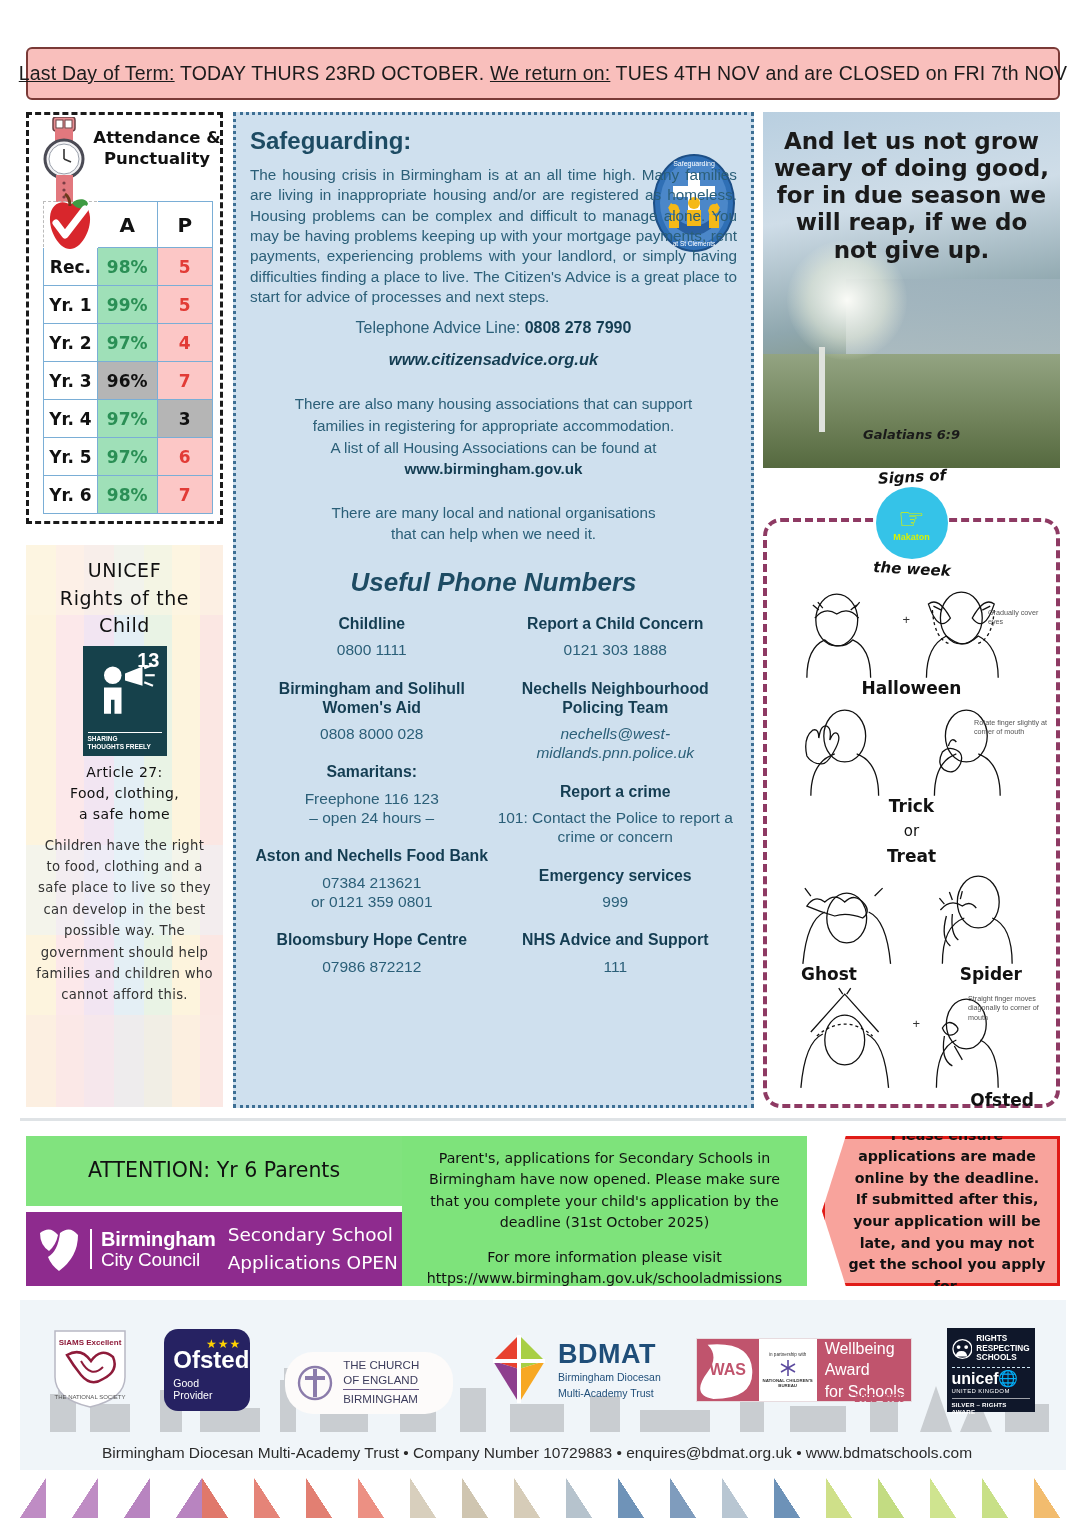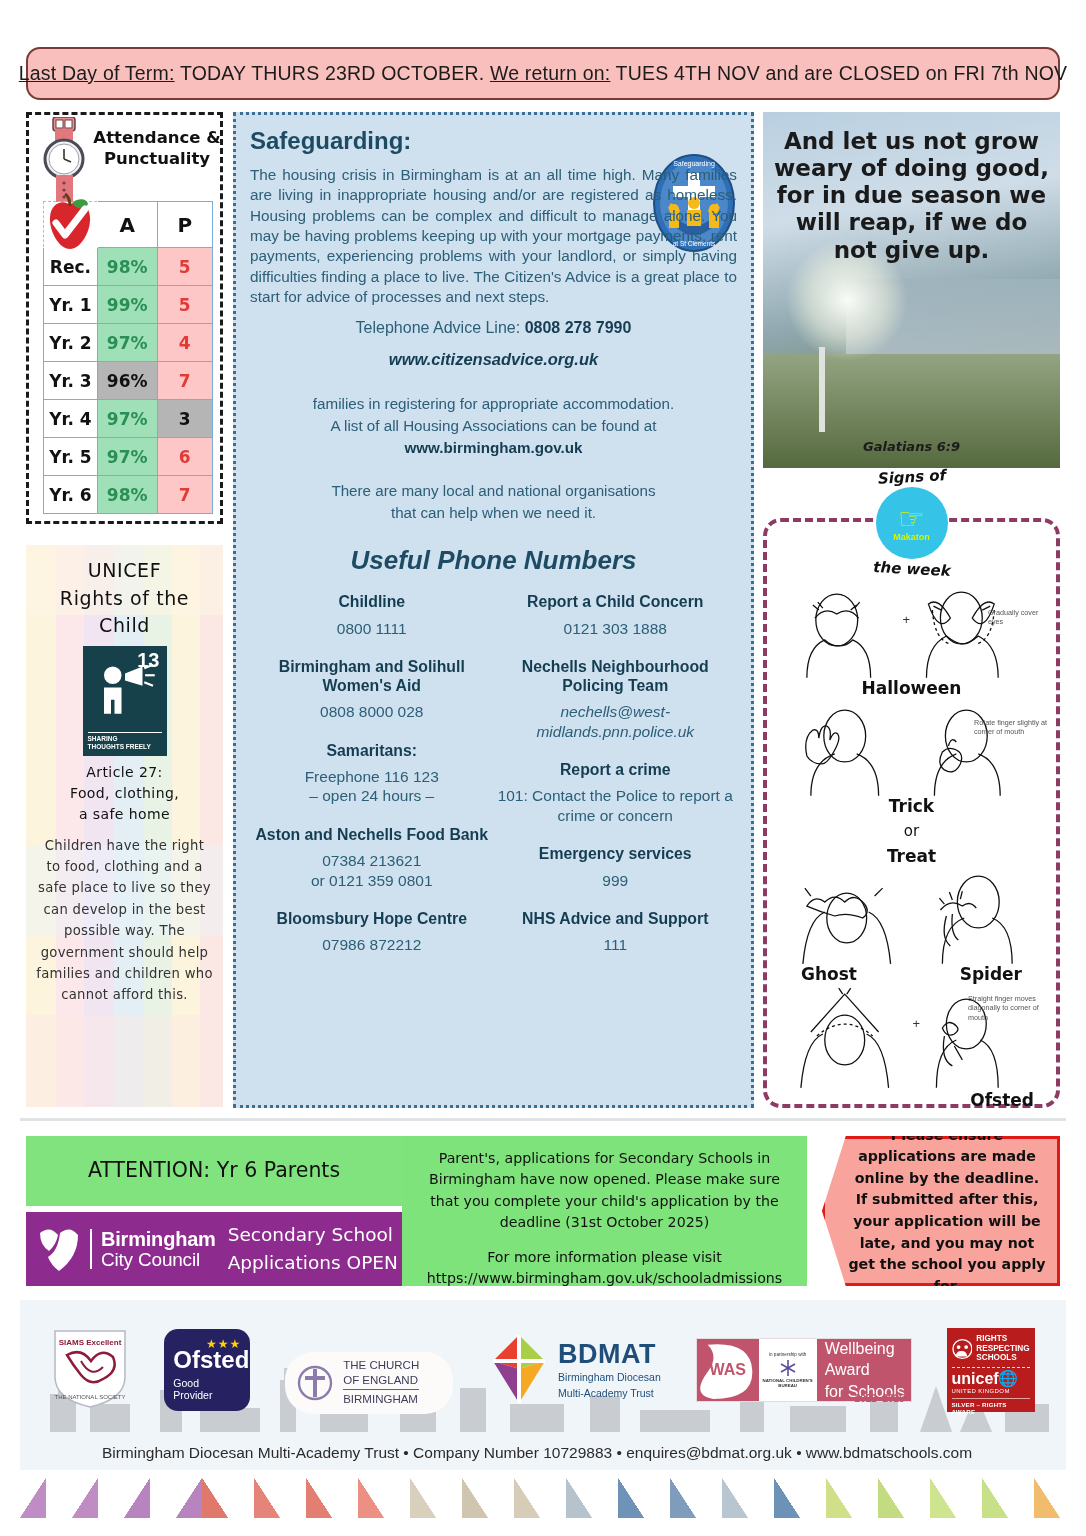--- a/index.html
+++ b/index.html
@@ -10,21 +10,21 @@
     position: relative;
     overflow: hidden;
   }
 
   
   .top-banner {
     position: absolute; left: 26px; top: 47px;
     width: 1034px; height: 53px;
     background: #f9bfbc;
     border: 2px solid #7a3a37;
-    border-radius: 14px;
+    border-radius: 6px;
     display: flex; align-items: center; justify-content: center;
   }
   .top-banner-text {
     font-size: 19.5px; color: #1c1c1c; letter-spacing: .2px;
     white-space: nowrap;
   }
   .u { text-decoration: underline; }
 
   
   .attendance-panel {
@@ -141,21 +141,21 @@
   .qi-shore { position:absolute; left:0; top:68%; right:0; bottom:0;
               background: linear-gradient(180deg,#93a482,#6f8159 60%, #55693f 100%); }
   .qi-fence { position:absolute; left:19%; top:66%; width:6px; height:24%; background:#dfe2dd; }
   .qi-text {
     position: relative; z-index: 3;
     padding: 16px 10px 0; text-align: center;
     font-family: "DejaVu Sans", sans-serif; font-weight: bold;
     font-size: 23px; line-height: 1.18; color: #1a1a1a;
   }
   .qi-ref {
-    position: absolute; left: 0; right: 0; bottom: 14px; z-index: 3;
+    position: absolute; left: 0; right: 0; bottom: 26px; z-index: 3;
     text-align: center; font-family: "DejaVu Sans", sans-serif;
     font-style: italic; font-weight: bold; font-size: 13px; color: #1a1a1a;
   }
 
   
   .makaton-panel {
     position: absolute; left: 763px; top: 518px;
     width: 297px; height: 590px;
     border: 4px dashed #8e3a63;
     border-radius: 18px;
@@ -279,21 +279,21 @@
   .was { width:216px; height:64px; background:#fff; border:1px solid #e7dbdf;
          display:flex; align-items:stretch; position:relative; }
   .was-a { width:62px; background:#c0546d; color:#fff; display:flex; align-items:center;
            justify-content:center; font-size:16px; font-weight:bold; position:relative; }
   .was-b { width:58px; background:#fff; display:flex; flex-direction:column; align-items:center;
            justify-content:center; font-size:5.6px; color:#333; text-align:center; line-height:1.15;}
   .was-c { flex:1; background:#c0546d; color:#fff; font-size:16px; line-height:1.35;
            display:flex; align-items:center; padding-left:8px; }
   .was-year { position:absolute; right:6px; bottom:-3px; font-size:10px; color:#c0546d; font-weight:bold;}
   
-  .rrs { width:88px; height:84px; background:#b91c1c; color:#fff; padding:6px 5px;
+  .rrs { width:88px; height:84px; background:#0f172a; color:#fff; padding:6px 5px;
          display:flex; flex-direction:column; }
   .rrs-top { display:flex; align-items:center; gap:4px; }
   .rrs-txt { font-size:8.2px; font-weight:bold; line-height:1.18; }
   .rrs-div { border-top:1px dashed #cfe9f7; margin:4px 0 3px; }
   .rrs-uni { font-size:16px; font-weight:bold; line-height:1; }
   .rrs-uk { font-size:6px; letter-spacing:.4px; margin-top:1px; }
   .rrs-silver { font-size:6.2px; font-weight:bold; margin-top:4px; letter-spacing:.2px;
                 border-top:1px solid rgba(255,255,255,.6); padding-top:2px; }
   .footer-text {
     position:absolute; left:0; right:12px; bottom:8px; text-align:center;
@@ -456,20 +456,21 @@
   </svg>
   <div class="safe-para">The housing crisis in Birmingham is at an all time high. Many families are living in inappropriate housing and/or are registered as homeless. Housing problems can be complex and difficult to manage alone. You may be having problems keeping up with your mortgage payments, rent payments, experiencing problems with your landlord, or simply having difficulties finding a place to live. The Citizen's Advice is a great place to start for advice of processes and next steps.</div>
 
   <div class="safe-center tel-line">
     <span>Telephone Advice Line:</span>
     <b>0808 278 7990</b>
   </div>
   <div class="safe-center cit-url">www.citizensadvice.org.uk</div>
 
   <div class="safe-center hous-block">
+    <div>There are also many housing associations that can support</div>
     <div>families in registering for appropriate accommodation.</div>
     <div>A list of all Housing Associations can be found at</div>
     <b>www.birmingham.gov.uk</b>
   </div>
 
   <div class="safe-center org-block">
     <div>There are many local and national organisations</div>
     <div>that can help when we need it.</div>
   </div>
 

